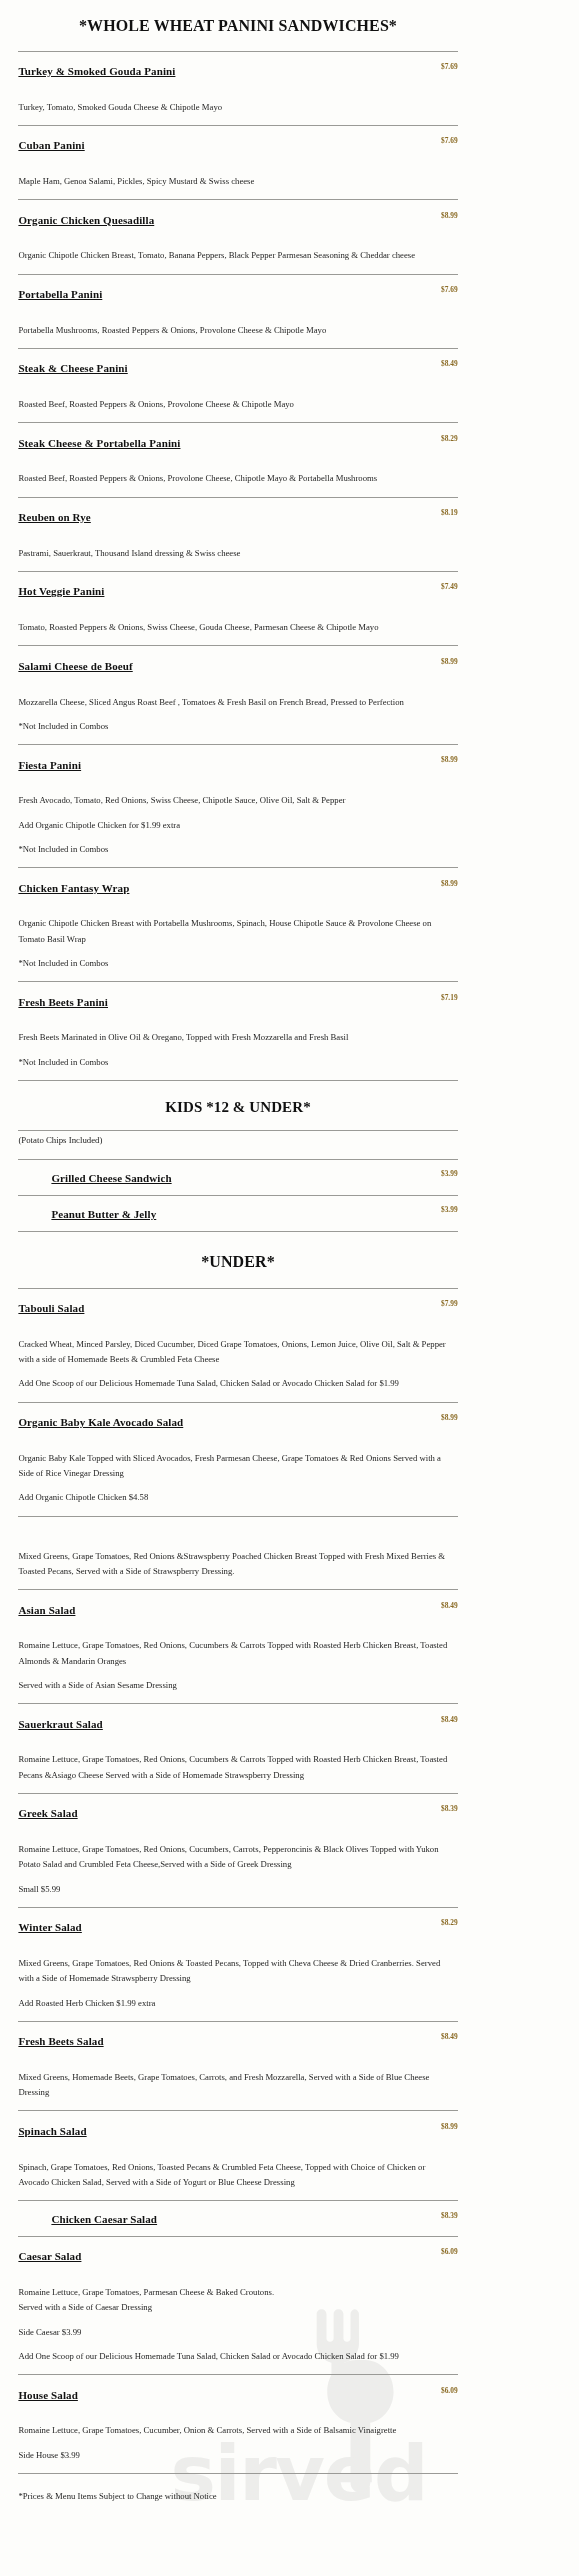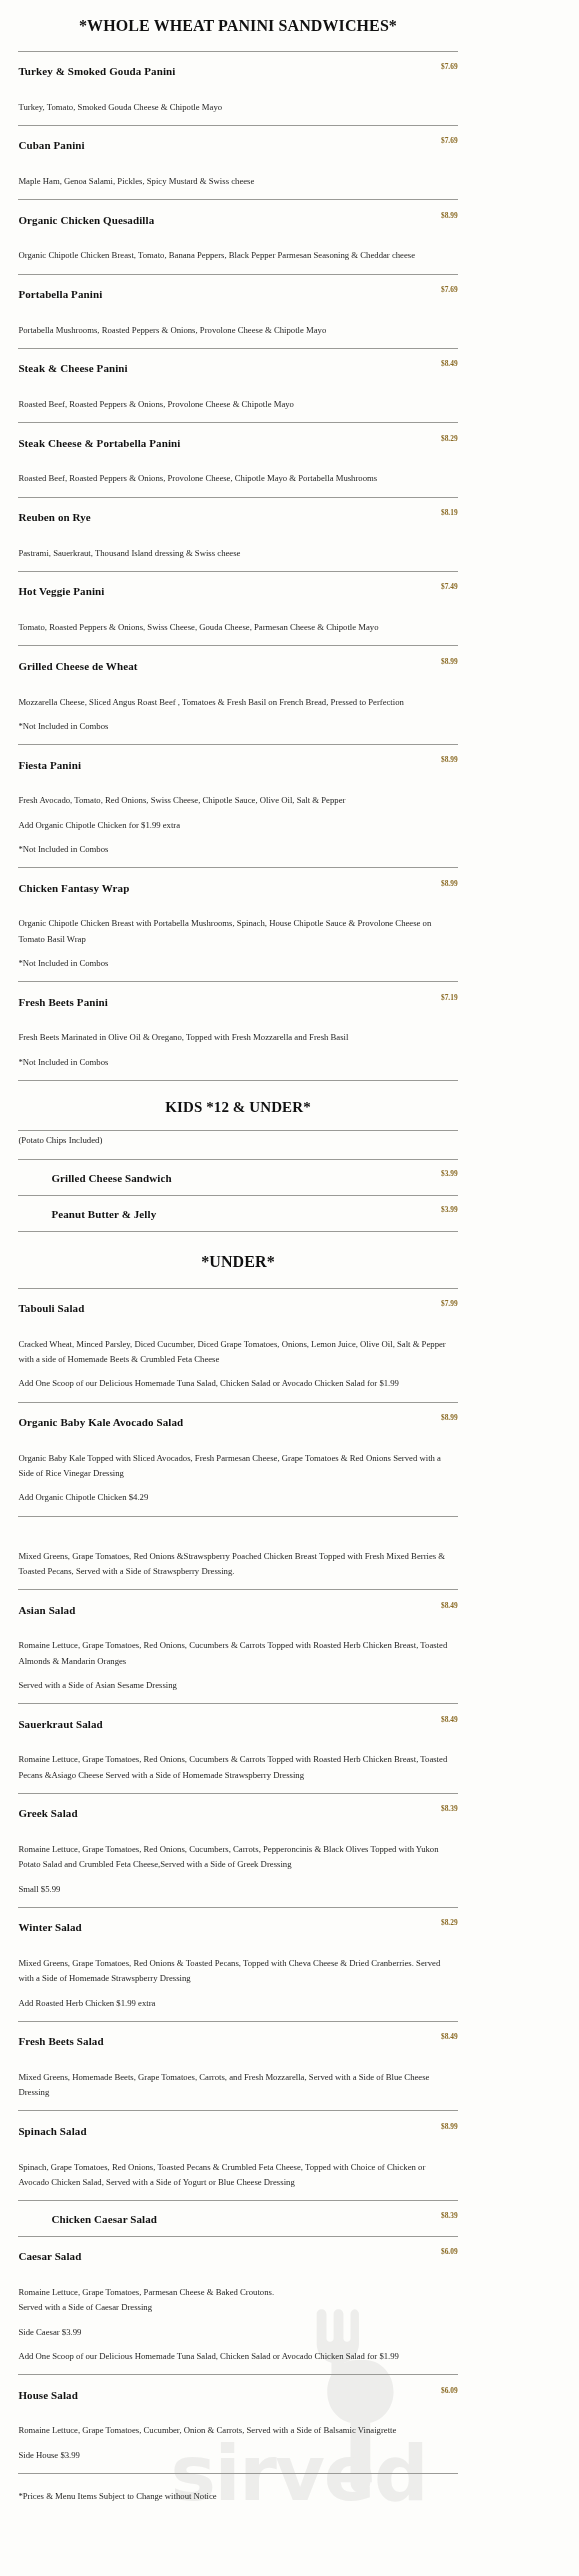--- a/index.html
+++ b/index.html
@@ -79,20 +79,21 @@
     gap: 11.3px;
   }
   .item-name {
     font-weight: 700;
     font-size: 11px;
     line-height: 1.25;
     color: #111;
     letter-spacing: 0.1px;
     flex: 1 1 auto;
     padding-top: 2.1px;
+    text-decoration: underline;
   }
   .item-price {
     flex: 0 0 auto;
     font-size: 7.4px;
     font-weight: 700;
     color: #8a6a24;
     font-family: "Liberation Serif", "DejaVu Serif", serif;
     white-space: nowrap;
     padding-top: 0;
     line-height: 1;
@@ -200,21 +201,21 @@
       <div class="item">
         <div class="item-head">
           <div class="item-name">Hot Veggie Panini</div>
           <div class="item-price">$7.49</div>
         </div>
         <div class="item-desc">Tomato, Roasted Peppers &amp; Onions, Swiss Cheese, Gouda Cheese, Parmesan Cheese &amp; Chipotle Mayo</div>
       </div>
       <hr class="rule">
       <div class="item">
         <div class="item-head">
-          <div class="item-name">Grilled Cheese de Wheat</div>
+          <div class="item-name">Salami Cheese de Boeuf</div>
           <div class="item-price">$8.99</div>
         </div>
         <div class="item-desc">Mozzarella Cheese, Sliced Angus Roast Beef , Tomatoes &amp; Fresh Basil on French Bread, Pressed to Perfection</div>
         <div class="item-note">*Not Included in Combos</div>
       </div>
       <hr class="rule">
       <div class="item">
         <div class="item-head">
           <div class="item-name">Fiesta Panini</div>
           <div class="item-price">$8.99</div>
@@ -270,21 +271,21 @@
         <div class="item-desc">Cracked Wheat, Minced Parsley, Diced Cucumber, Diced Grape Tomatoes, Onions, Lemon Juice, Olive Oil, Salt &amp; Pepper with a side of Homemade Beets &amp; Crumbled Feta Cheese</div>
         <div class="item-note">Add One Scoop of our Delicious Homemade Tuna Salad, Chicken Salad or Avocado Chicken Salad for $1.99</div>
       </div>
       <hr class="rule">
       <div class="item">
         <div class="item-head">
           <div class="item-name">Organic Baby Kale Avocado Salad</div>
           <div class="item-price">$8.99</div>
         </div>
         <div class="item-desc">Organic Baby Kale Topped with Sliced Avocados, Fresh Parmesan Cheese, Grape Tomatoes &amp; Red Onions Served with a Side of Rice Vinegar Dressing</div>
-        <div class="item-note">Add Organic Chipotle Chicken $4.29</div>
+        <div class="item-note">Add Organic Chipotle Chicken $4.58</div>
       </div>
       <hr class="rule">
       <div class="item">
         <div class="item-desc">Mixed Greens, Grape Tomatoes, Red Onions &amp;Strawspberry Poached Chicken Breast Topped with Fresh Mixed Berries &amp; Toasted Pecans, Served with a Side of Strawspberry Dressing.</div>
       </div>
       <hr class="rule">
       <div class="item">
         <div class="item-head">
           <div class="item-name">Asian Salad</div>
           <div class="item-price">$8.49</div>

